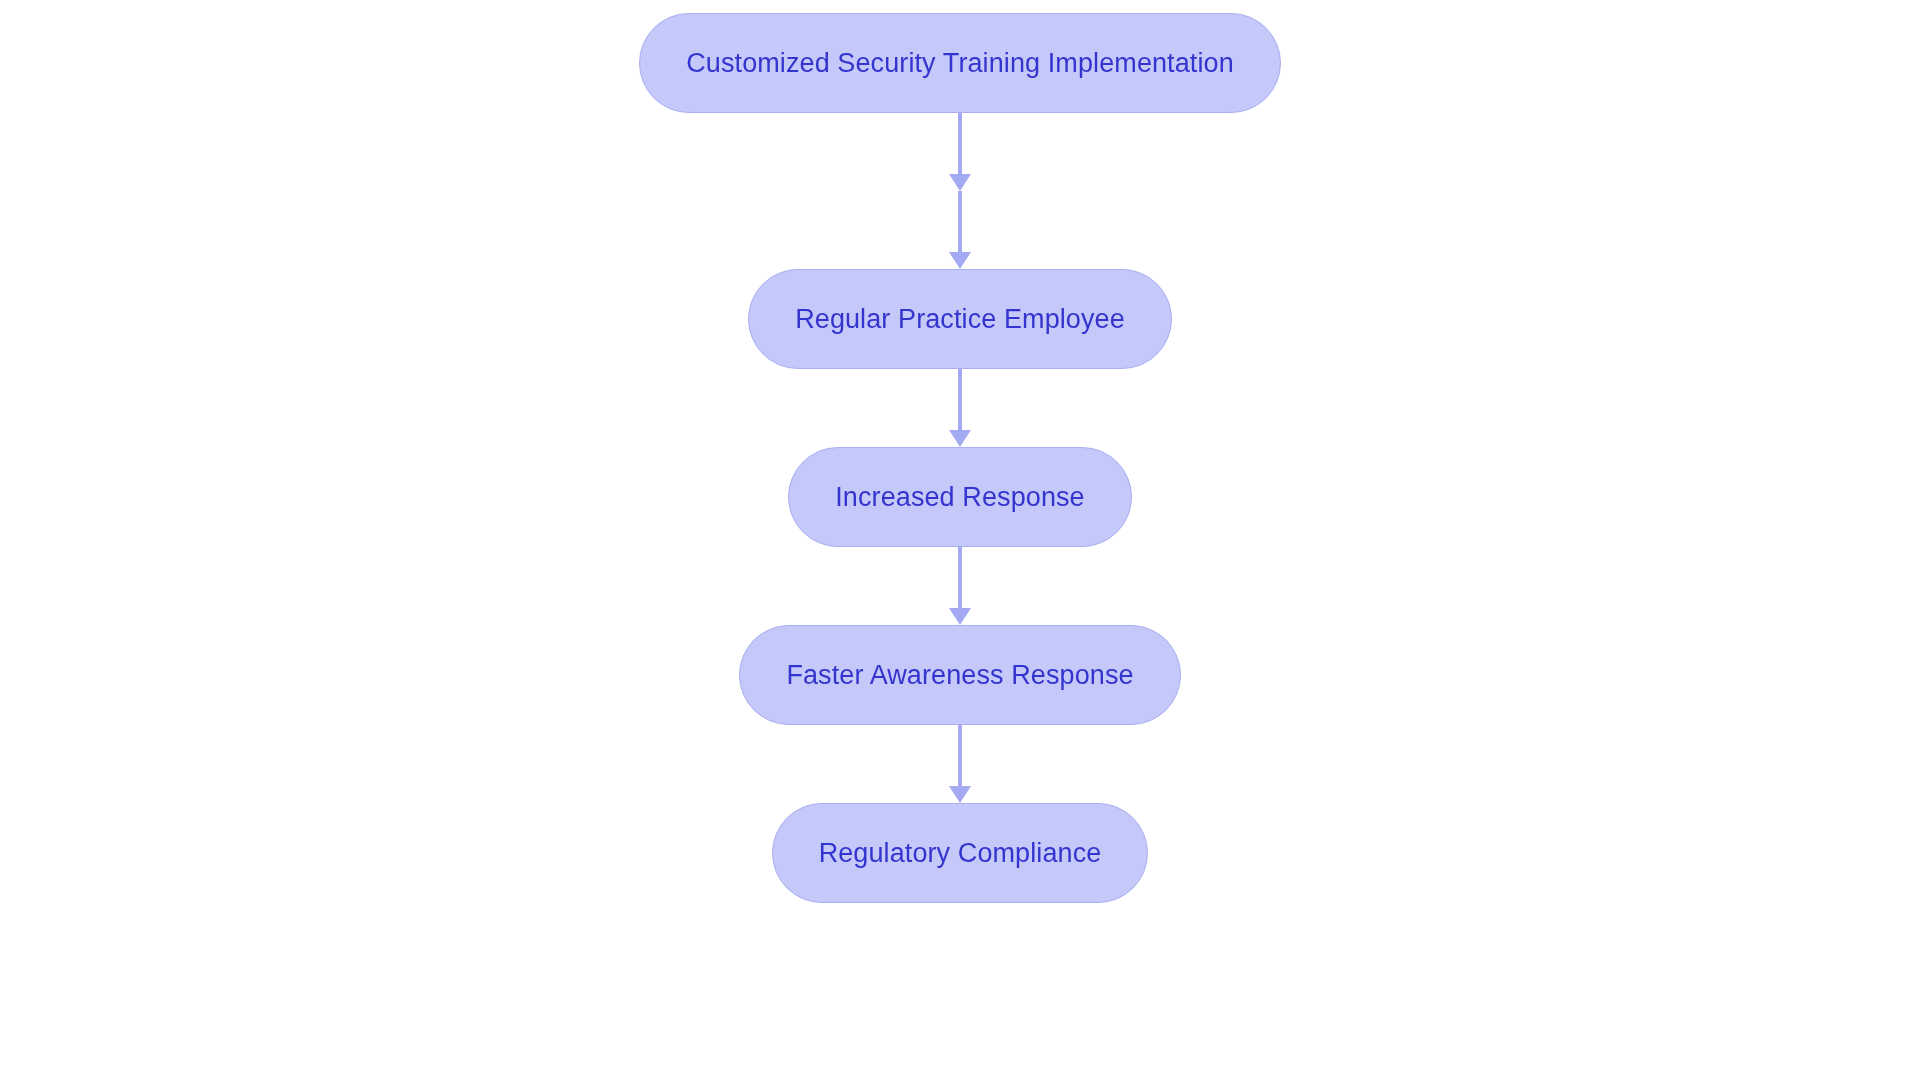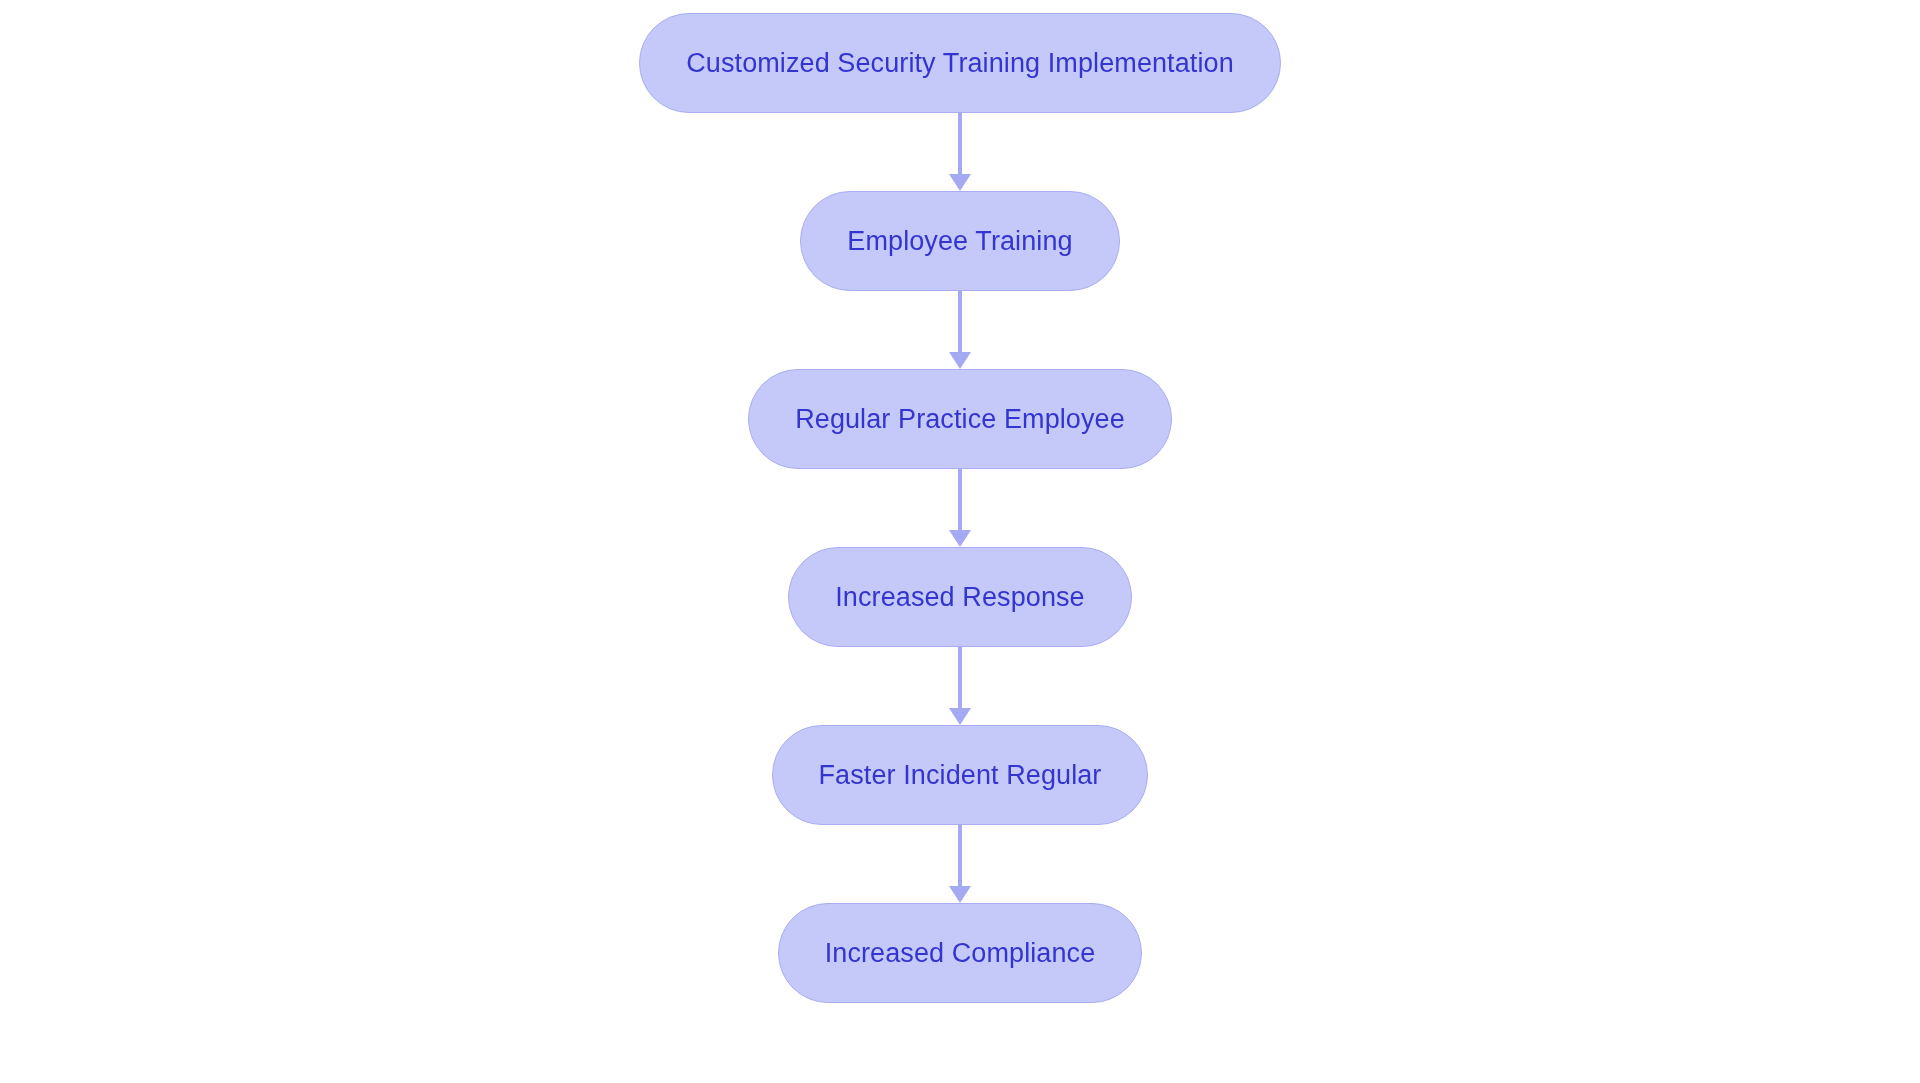--- a/index.html
+++ b/index.html
@@ -100,23 +100,20 @@
 
     <div class="node">
       <span class="node-label">Customized Security Training Implementation</span>
     </div>
 
     <div class="connector">
       <div class="stem"></div>
       <div class="head"></div>
     </div>
 
-    <div class="node">
-      <span class="node-label">Employee Training</span>
-    </div>
 
     <div class="connector">
       <div class="stem"></div>
       <div class="head"></div>
     </div>
 
     <div class="node">
       <span class="node-label">Regular Practice Employee</span>
     </div>
 
@@ -128,26 +125,26 @@
     <div class="node">
       <span class="node-label">Increased Response</span>
     </div>
 
     <div class="connector">
       <div class="stem"></div>
       <div class="head"></div>
     </div>
 
     <div class="node">
-      <span class="node-label">Faster Incident Regular</span>
+      <span class="node-label">Faster Awareness Response</span>
     </div>
 
     <div class="connector">
       <div class="stem"></div>
       <div class="head"></div>
     </div>
 
     <div class="node">
-      <span class="node-label">Increased Compliance</span>
+      <span class="node-label">Regulatory Compliance</span>
     </div>
 
   </div>
 </div>
 
 </body></html>

